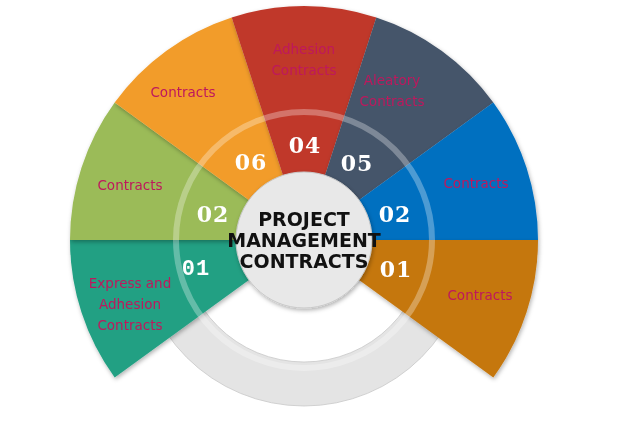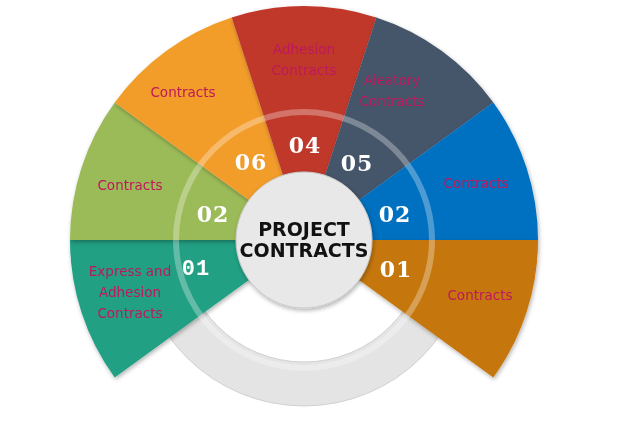--- a/index.html
+++ b/index.html
@@ -29,21 +29,21 @@
       <path d="M352.54101966249686,204.7328848624516 L493.30997668373766,102.45825096356126 A234,234 0 0 1 538,239.99999999999997 L364,240 A60,60 0 0 0 352.54101966249686,204.7328848624516 Z" fill="#0070C0" filter="url(#sh)"></path>
       <path d="M364,240 L538,239.99999999999997 A234,234 0 0 1 493.3099766837377,377.54174903643866 L352.54101966249686,275.2671151375484 A60,60 0 0 0 364,240 Z" fill="#C5770E" filter="url(#sh)"></path>
     </g>
 
   <circle cx="304" cy="240" r="128" fill="none" stroke="#ffffff" stroke-opacity="0.3" stroke-width="6"></circle>
 
   <circle cx="304" cy="240" r="68" fill="#E8E8E8" stroke="#C9C9C9" stroke-width="1" filter="url(#sh)"></circle>
 </svg>
 
 <div id="labels">
-    <div class="lbl" style="left: 130px; top: 292px;">
+    <div class="lbl" style="left: 130px; top: 304px;">
       <div>Express and</div>
       <div>Adhesion</div>
       <div>Contracts</div>
     </div>
     <div class="num" style="left: 196px; top: 269px; font-family: Liberation Mono, monospace;">01</div>
     <div class="lbl" style="left: 130px; top: 185px;">
       <div>Contracts</div>
     </div>
     <div class="num" style="left: 213px; top: 214px;">02</div>
     <div class="lbl" style="left: 183px; top: 92px;">
@@ -65,14 +65,15 @@
     </div>
     <div class="num" style="left: 395px; top: 214px;">02</div>
     <div class="lbl" style="left: 480px; top: 295px;">
       <div>Contracts</div>
     </div>
     <div class="num" style="left: 396px; top: 269px;">01</div>
   </div>
 
 <div class="center-text">
   <div>PROJECT</div>
+  <div>MANAGEMENT</div>
   <div>CONTRACTS</div>
 </div>
 
 </body></html>

